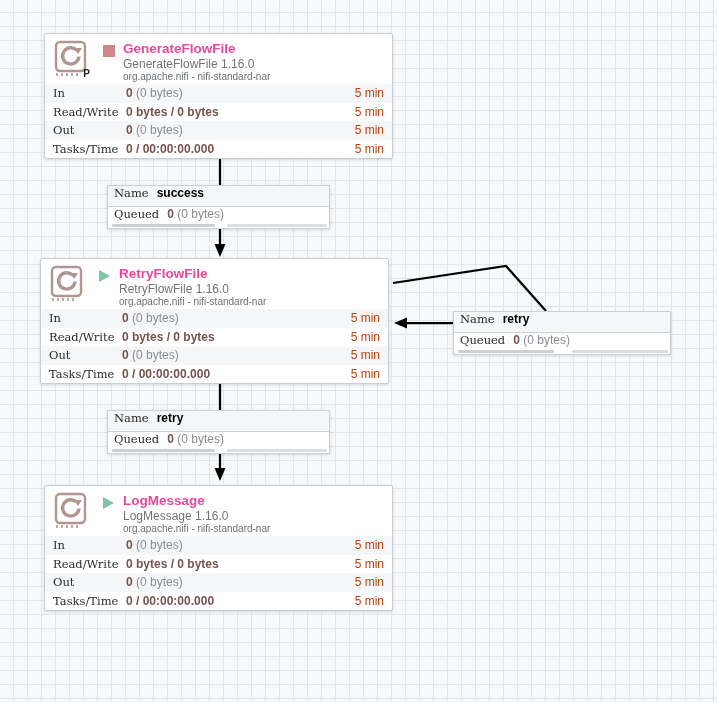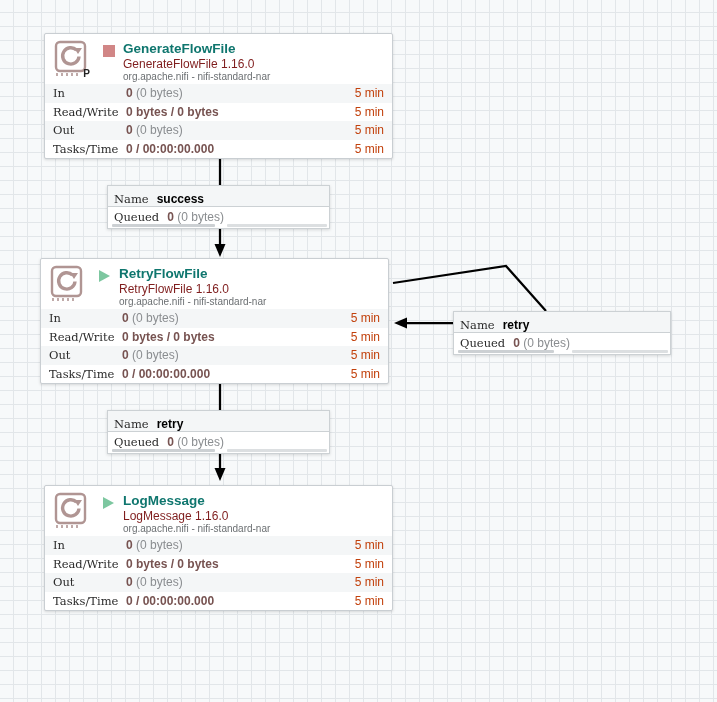--- a/index.html
+++ b/index.html
@@ -40,22 +40,22 @@
   }
   .status-icon { margin: 6px 8px 0 12px; flex: 0 0 12px; }
   .status-stopped { width: 12px; height: 12px; background: #d18686; }
   .status-running {
     width: 0; height: 0;
     border-left: 11px solid #7dc7a0;
     border-top: 6.5px solid transparent;
     border-bottom: 6.5px solid transparent;
   }
   .proc-titles { padding-top: 2px; min-width: 0; }
-  .proc-title { font-size: 13.5px; font-weight: bold; color: #0f766e; line-height: 16px; }
-  .proc-type  { font-size: 12px; color: #7f1d1d; line-height: 14px; }
+  .proc-title { font-size: 13.5px; font-weight: bold; color: #ec4899; line-height: 16px; }
+  .proc-type  { font-size: 12px; color: #737373; line-height: 14px; }
   .proc-bundle{ font-size: 10px; color: #6b6f72; line-height: 12px; }
 
   .stat-row { display: flex; align-items: center; height: 18.5px; padding: 0 8px; font-size: 12px; }
   .stat-row.odd { background: #f4f6f7; }
   .stat-label {
     flex: 0 0 73px;
     font-family: "DejaVu Serif", "Liberation Serif", serif;
     color: #2b2b2b; font-size: 11.5px;
   }
   .stat-value { color: #8a8d90; font-weight: normal; white-space: nowrap; }
@@ -65,21 +65,21 @@
   
   .conn-label {
     position: absolute;
     width: 223px;
     background: #fff;
     border: 1px solid #ccd1d4;
     box-shadow: 0 1px 3px rgba(0,0,0,0.14);
     z-index: 2;
     font-size: 12px;
   }
-  .conn-row { display: flex; align-items: flex-end; padding: 0 6px; }
+  .conn-row { display: flex; align-items: flex-start; padding: 0 6px; }
   .conn-name-row { height: 21px; background: #f4f6f7; border-bottom: 1px solid #ccd1d4; }
   .conn-queued-row { height: 17px; background: #fff; }
   .conn-key {
     font-family: "DejaVu Serif", "Liberation Serif", serif;
     color: #2b2b2b; font-size: 11.5px; margin-right: 8px;
   }
   .conn-name { font-weight: bold; color: #000000; }
   .conn-val { color: #8a8d90; white-space: nowrap; }
   .conn-val b { color: #775351; font-weight: bold; }
   .conn-bars { position: relative; height: 4px; }

